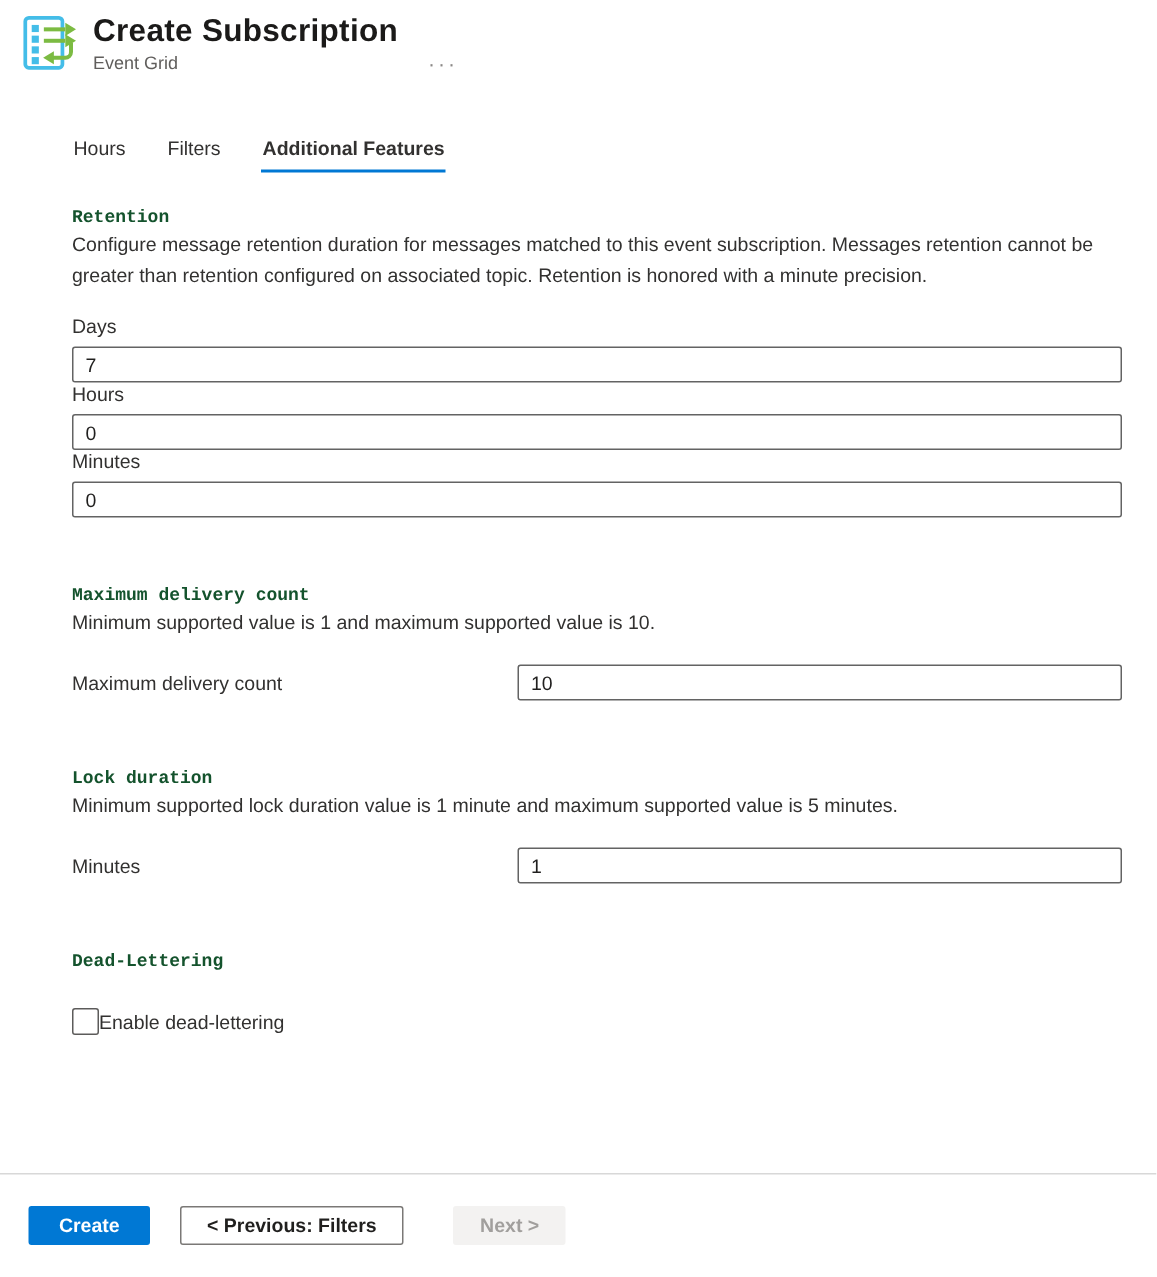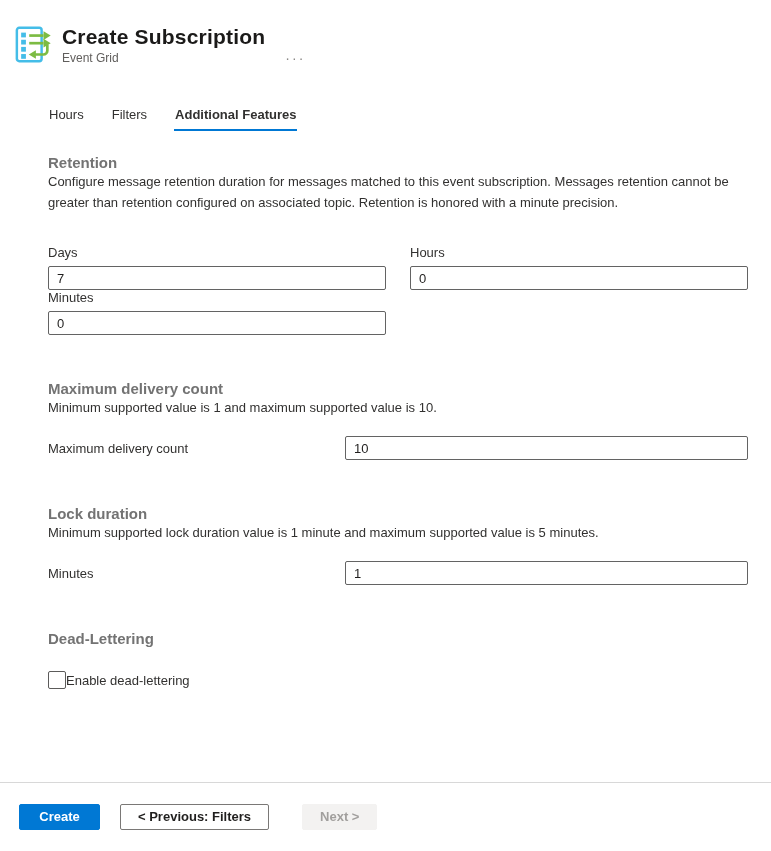--- a/index.html
+++ b/index.html
@@ -6,41 +6,41 @@
   html, body { background: #ffffff; }
   body {
     width: 771px; height: 851px;
     position: relative;
     font-family: "Liberation Sans", sans-serif;
     color: #323130;
     overflow: hidden;
   }
 
   
-  .header { display: flex; align-items: flex-end; padding: 24px 0 0 14px; }
+  .header { display: flex; align-items: flex-end; padding: 8px 0 0 14px; }
   .app-icon { width: 40px; height: 40px; flex: 0 0 auto; }
   .header-text { margin-left: 8px; }
   .page-title { font-size: 21px; font-weight: 700; color: #1b1a19; line-height: 26px; letter-spacing: 0.2px; }
   .page-subtitle { font-size: 12px; color: #605e5c; margin-top: 1px; }
   .more-options { margin-left: 20px; margin-top: 2px; color: #8a8886; font-size: 14px; letter-spacing: 2px; cursor: pointer; line-height: 14px; }
 
   
   .tabs { display: flex; gap: 26px; margin: 42px 0 0 48px; font-size: 13px; }
   .tab { padding: 0 1px 7px 1px; cursor: pointer; color: #323130; border-bottom: 2px solid transparent; }
   .tab.active { font-weight: 700; border-bottom-color: #0078d4; }
 
   
   .content { width: 700px; margin-left: 48px; }
   .section { margin-top: 23px; }
   .section + .section { margin-top: 45px; }
-  .section-heading { font-size: 15px; font-weight: 700; color: #737373; }
+  .section-heading { font-size: 12px; font-weight: 700; color: #14532d; font-family: Liberation Mono, monospace; }
   .section-desc { font-size: 13px; line-height: 21px; color: #323130; }
   .link { color: #0078d4; cursor: pointer; text-decoration: none; }
 
-  .triple-row { display: grid; grid-template-columns: 1fr 1fr; column-gap: 24px; margin-top: 32px; }
+  .triple-row { display: grid; grid-template-columns: 1fr; column-gap: 24px; margin-top: 16px; }
   .field-label { font-size: 13px; color: #323130; margin-bottom: 6px; }
   .text-input {
     width: 100%; height: 24px;
     border: 1px solid #636363; border-radius: 2px;
     padding: 0 8px; font-size: 13px; font-family: inherit; color: #201f1e;
     background: #fff; outline: none;
   }
 
   .inline-field { display: flex; align-items: center; margin-top: 18px; }
   .inline-field .field-label { flex: 0 0 297px; margin-bottom: 0; }

